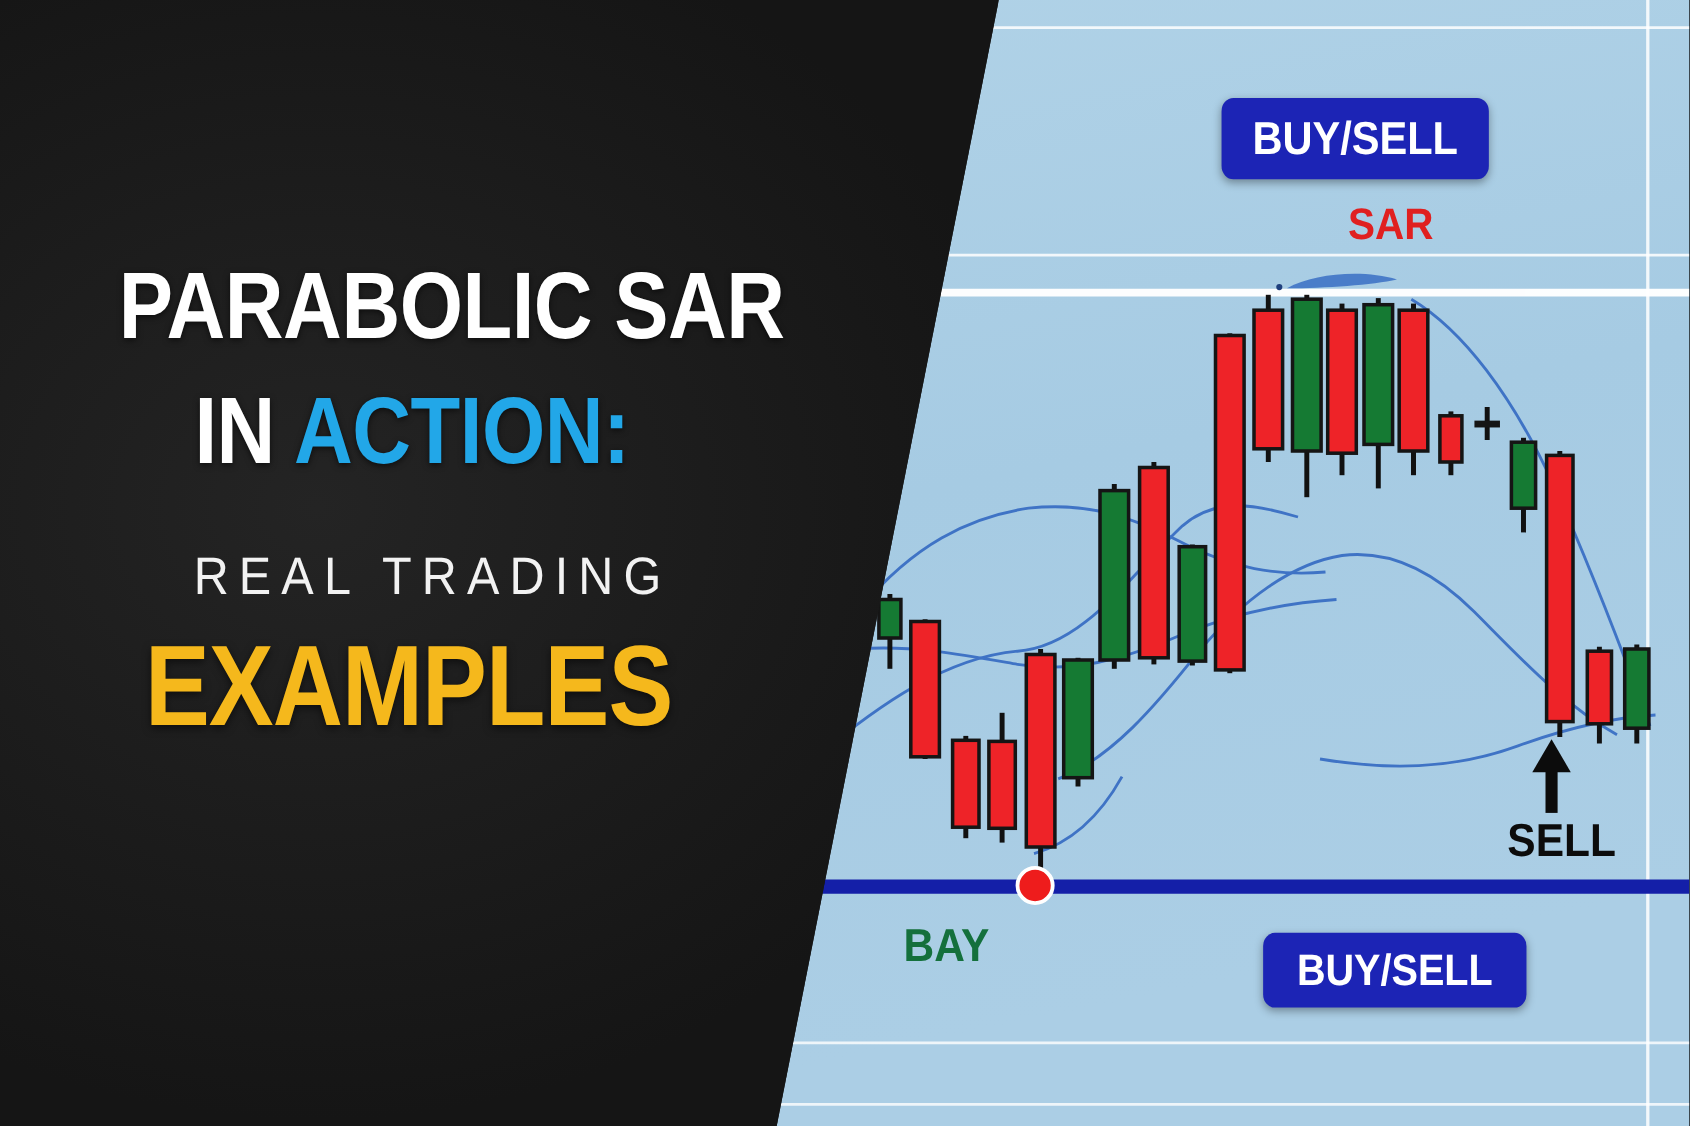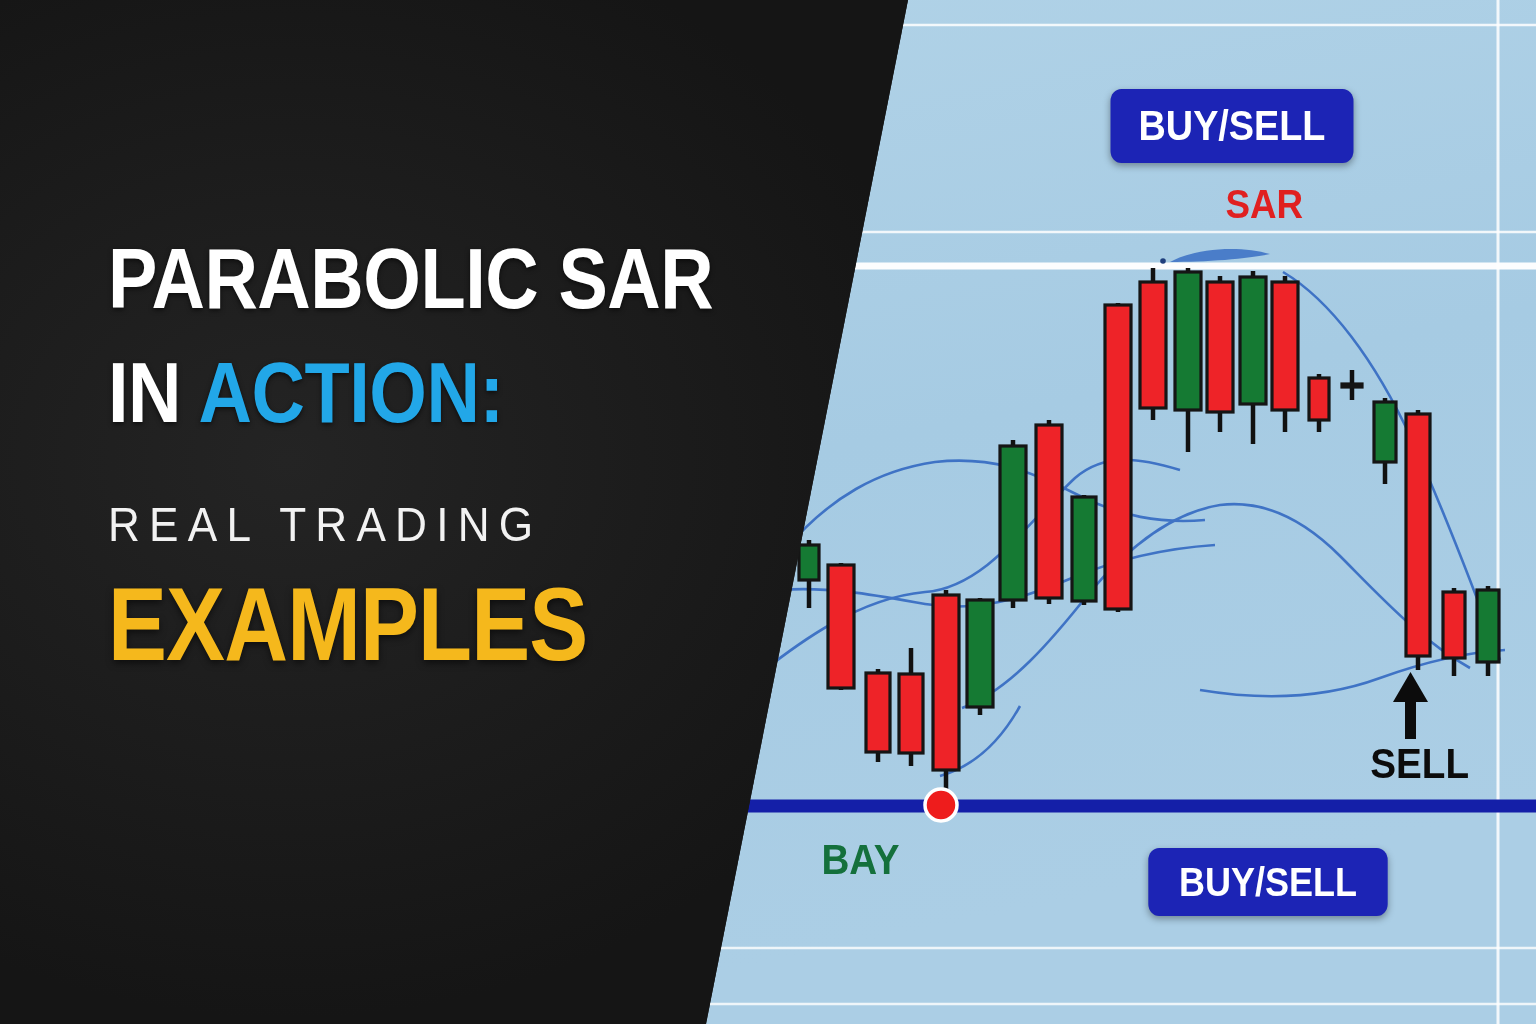--- a/index.html
+++ b/index.html
@@ -26,20 +26,21 @@
   #chart-svg { position: absolute; left: 0; top: 0; }
 
   
   #title-panel {
     position: absolute;
     left: 0; top: 0;
     width: 960px; height: 1024px;
     background: #191919;
     background-image: radial-gradient(ellipse at 30% 45%, #242424 0%, #151515 70%);
     clip-path: polygon(0 0, 908px 0, 706px 1024px, 0 1024px);
+    text-align: center;
   }
 
   #title-block {
     position: absolute;
     left: 108px;
     top: 236px;
     width: 620px;
   }
   .tl-1 {
     font-size: 86px;

